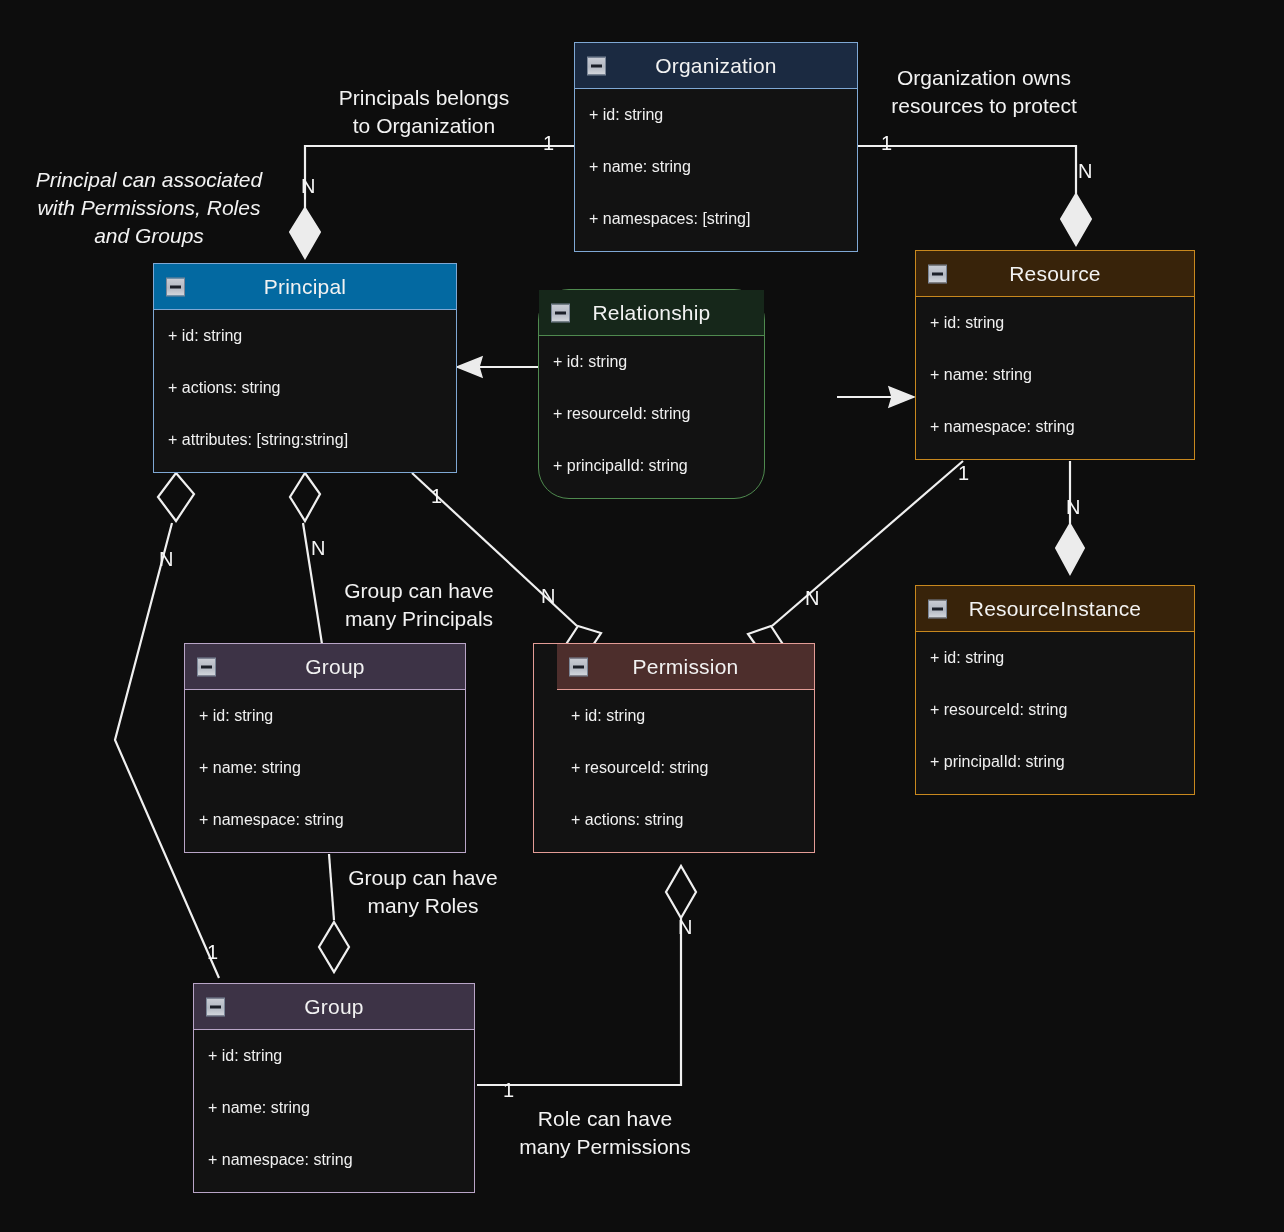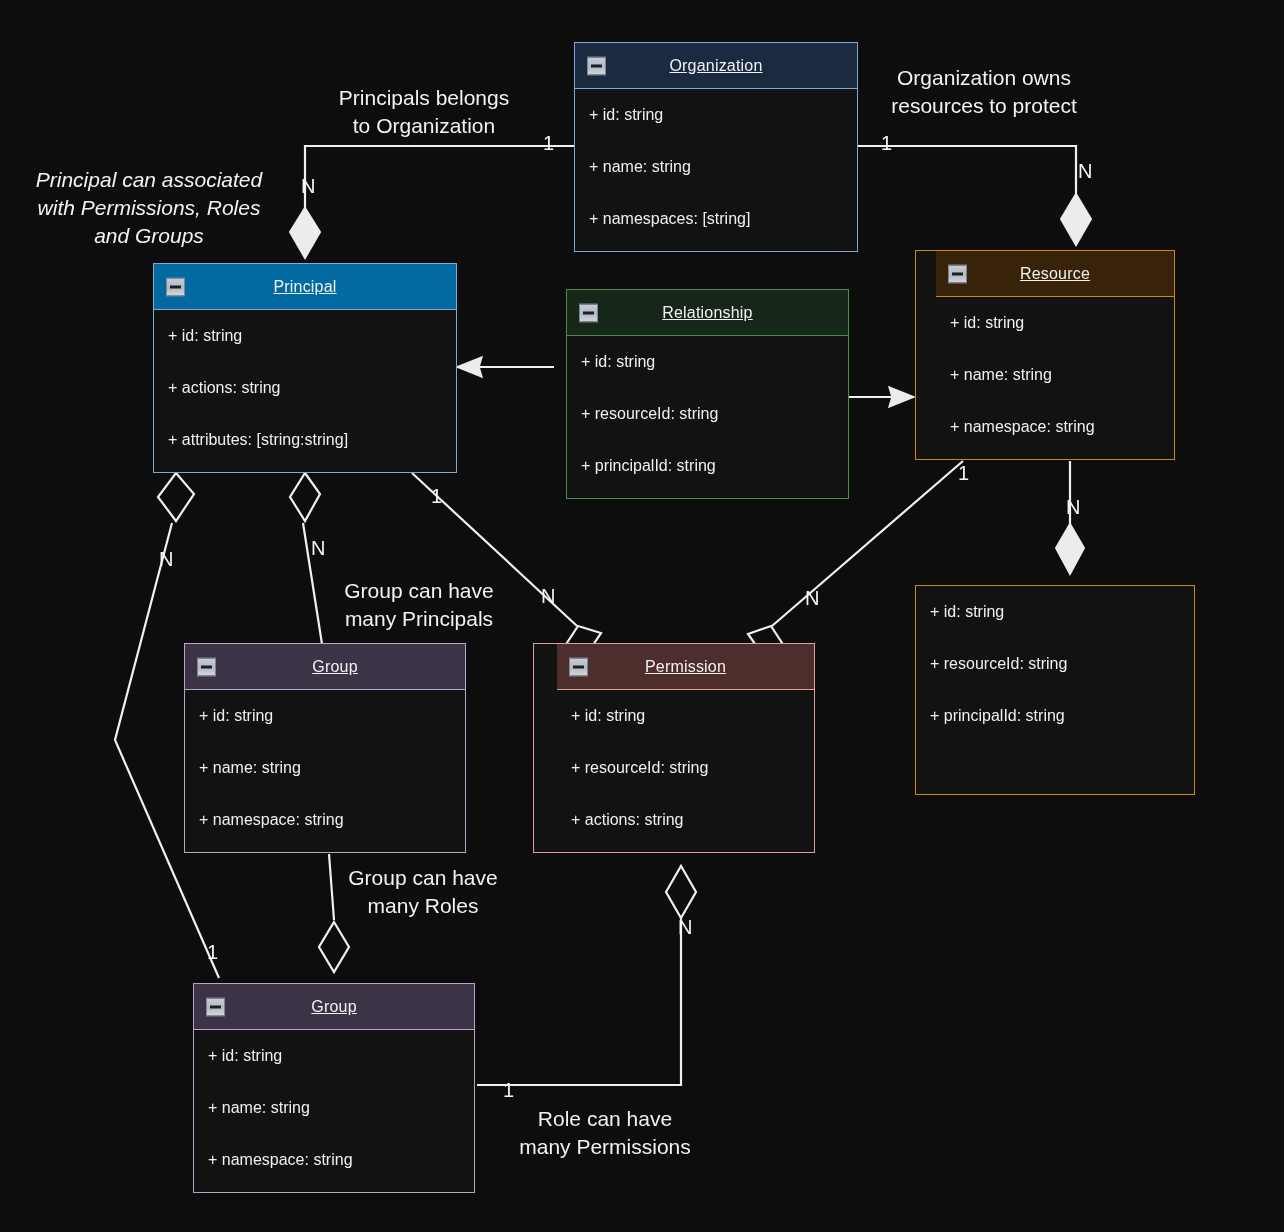--- a/index.html
+++ b/index.html
@@ -37,25 +37,24 @@
   .uml-header {
     position: relative;
     height: 46px;
     box-sizing: border-box;
     border-bottom: 1.5px solid #888;
     display: flex;
     align-items: center;
     justify-content: center;
   }
   .uml-title {
-    font-size: 16px;
+    font-size: 21px;
     color: #f2f2f2;
     letter-spacing: 0.2px;
     line-height: 1;
-    text-decoration: underline;
   }
   .collapse-icon {
     position: absolute;
     left: 12px;
     top: 50%;
     transform: translateY(-50%);
     width: 19px;
     height: 19px;
     box-sizing: border-box;
     border: 1px solid #7b8697;
@@ -161,49 +160,55 @@
         </span>
       <span class="uml-title">Principal</span>
     </div>
     <div class="uml-body">
       <div class="attr">+ id: string</div>
       <div class="attr">+ actions: string</div>
       <div class="attr">+ attributes: [string:string]</div>
     </div>
   </div>
 
-  <div class="uml-class" style="left:566px; top:289px; width:283px; height:210px; border-color:#4f8a4f;">
+  <div class="uml-class" style="left:538px; top:289px; width:227px; height:210px; border-color:#4f8a4f;border-radius:31px;">
     <div class="uml-header" style="background:#16271a; border-bottom-color:#4f8a4f;">
       <span class="collapse-icon">
           <i></i>
         </span>
       <span class="uml-title">Relationship</span>
     </div>
     <div class="uml-body">
       <div class="attr">+ id: string</div>
       <div class="attr">+ resourceId: string</div>
       <div class="attr">+ principalId: string</div>
     </div>
   </div>
 
-  <div class="uml-class" style="left:915px; top:250px; width:260px; height:210px; border-color:#c8881e;padding-left:20px;">
+  <div class="uml-class" style="left:915px; top:250px; width:280px; height:210px; border-color:#c8881e;">
     <div class="uml-header" style="background:#38230a; border-bottom-color:#c8881e;">
       <span class="collapse-icon">
           <i></i>
         </span>
       <span class="uml-title">Resource</span>
     </div>
     <div class="uml-body">
       <div class="attr">+ id: string</div>
       <div class="attr">+ name: string</div>
       <div class="attr">+ namespace: string</div>
     </div>
   </div>
 
   <div class="uml-class" style="left:915px; top:585px; width:280px; height:210px; border-color:#c8881e;">
+    <div class="uml-header" style="background:#38230a; border-bottom-color:#c8881e;">
+      <span class="collapse-icon">
+          <i></i>
+        </span>
+      <span class="uml-title">ResourceInstance</span>
+    </div>
     <div class="uml-body">
       <div class="attr">+ id: string</div>
       <div class="attr">+ resourceId: string</div>
       <div class="attr">+ principalId: string</div>
     </div>
   </div>
 
   <div class="uml-class" style="left:184px; top:643px; width:282px; height:210px; border-color:#b9a5c7;">
     <div class="uml-header" style="background:#3d3346; border-bottom-color:#b9a5c7;padding-left:20px;">
       <span class="collapse-icon">

